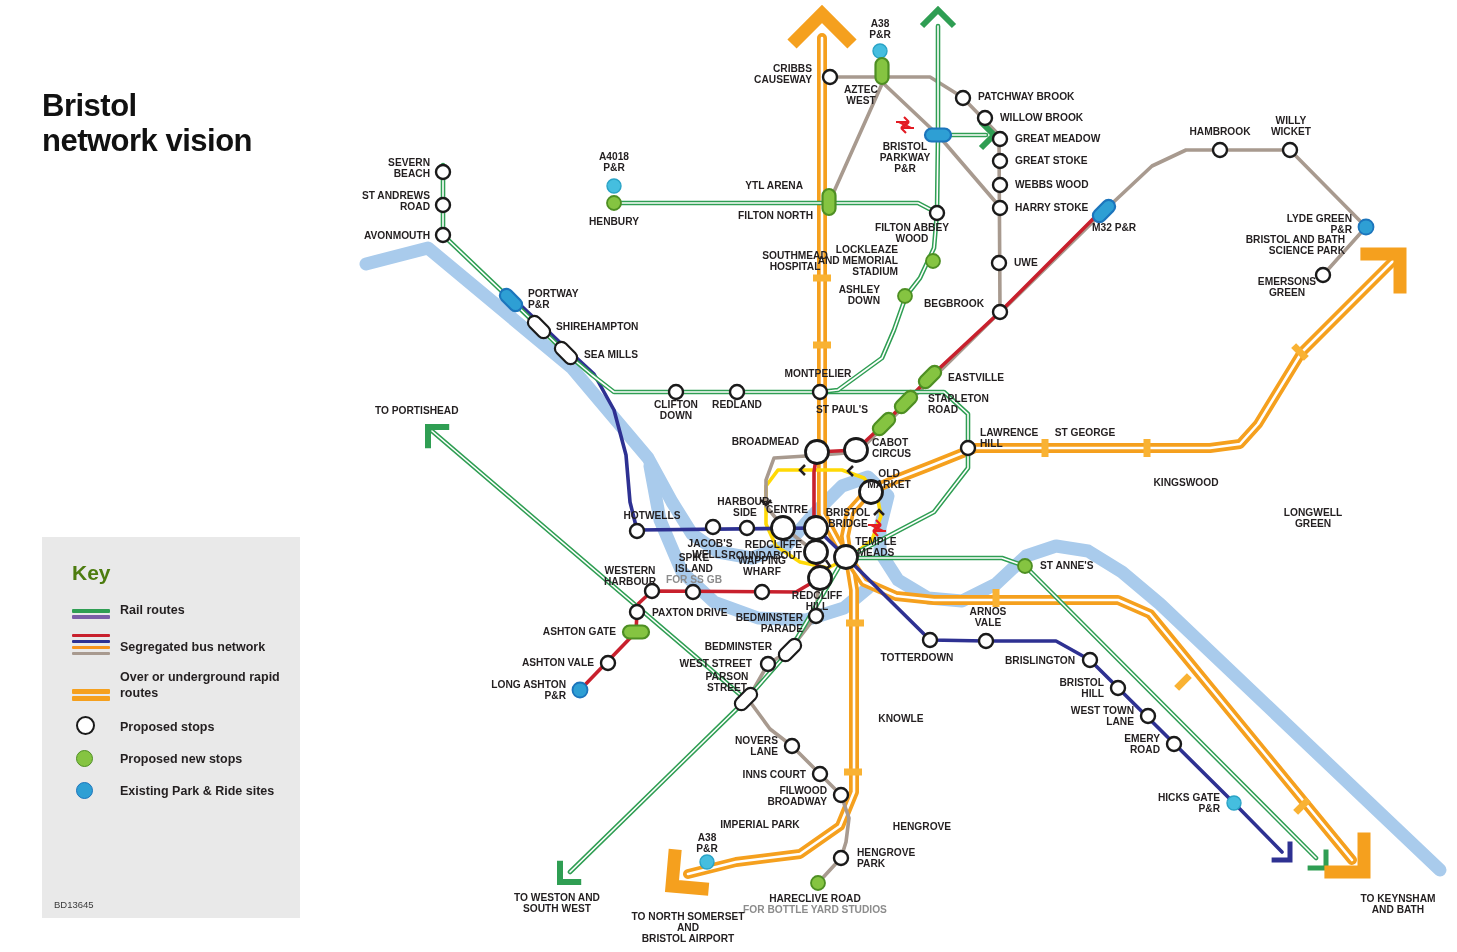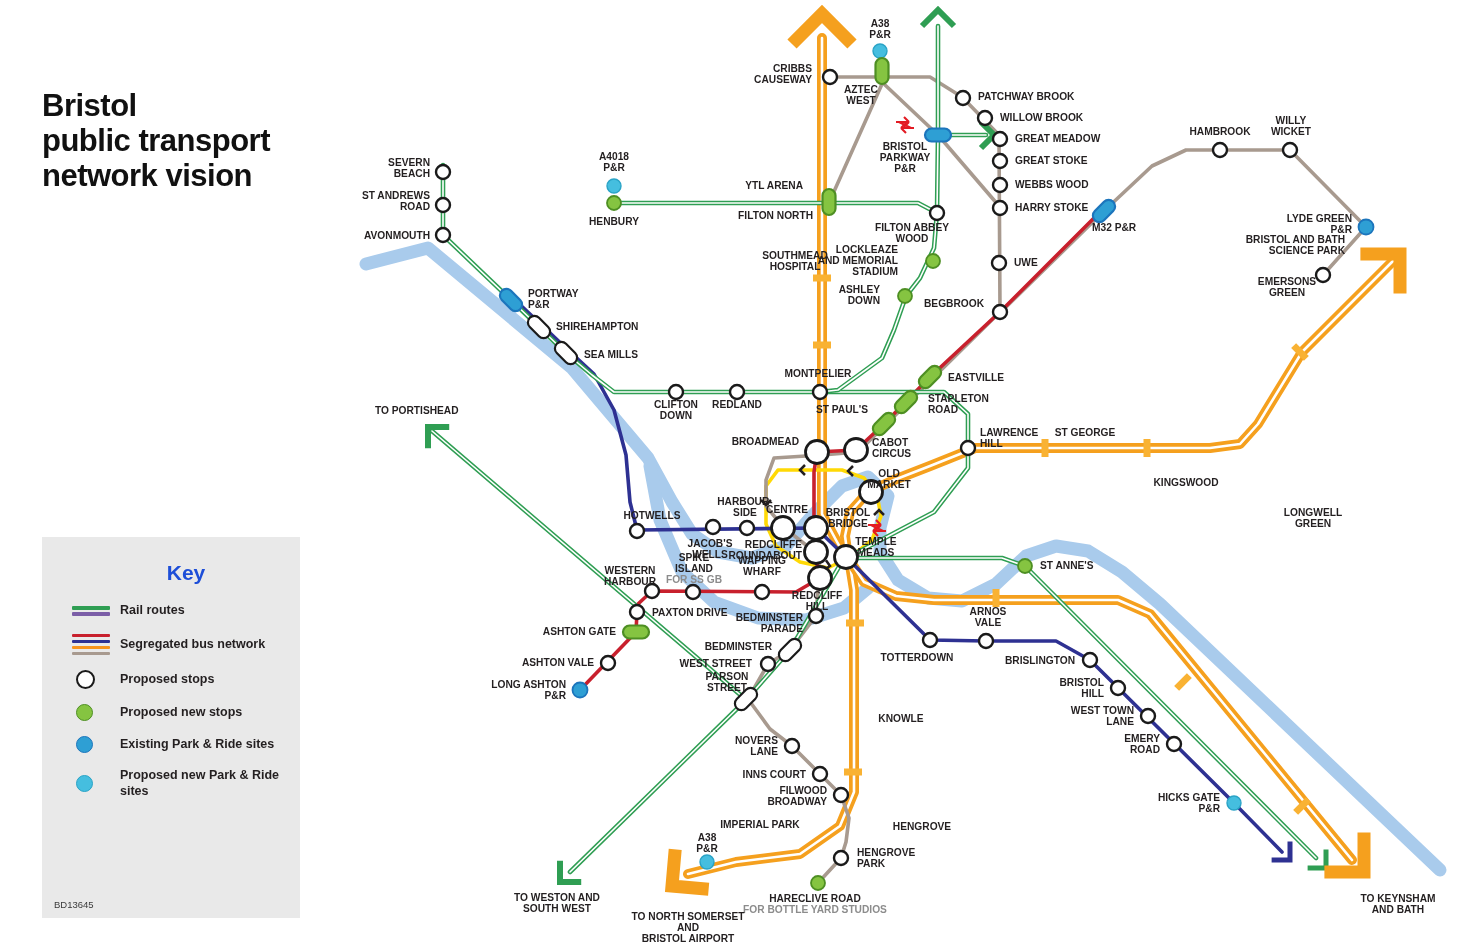--- a/index.html
+++ b/index.html
@@ -2,23 +2,23 @@
 <html><head>
 <meta charset="utf-8">
 <style>
   html,body{margin:0;padding:0;background:#fff;}
   .stage{position:relative;width:1457px;height:952px;background:#fff;overflow:hidden;
          font-family:"Liberation Sans",sans-serif;}
   #map-svg{position:absolute;left:0;top:0;}
   .title{position:absolute;left:42px;top:88px;font-size:31px;font-weight:bold;color:#111;
          line-height:1.13;letter-spacing:-0.5px;}
   .key{position:absolute;left:42px;top:537px;width:258px;height:381px;background:#E9E9E9;}
-  .key-h{font-size:21px;font-weight:bold;color:#1d4ed8;margin:24px 0 18px 30px;text-align:center;}
+  .key-h{font-size:21px;font-weight:bold;color:#4d7c0f;margin:24px 0 18px 30px;}
   .key-items{margin-left:30px;}
-  .key-row{display:flex;align-items:center;margin-bottom:15px;}
+  .key-row{display:flex;align-items:flex-end;margin-bottom:15px;}
   .key-sw{width:48px;flex:0 0 48px;display:flex;flex-direction:column;justify-content:center;}
   .key-sw .bar{width:38px;border-radius:1px;}
   .key-sw .dot{width:15px;height:15px;border-radius:50%;margin-left:4px;}
   .key-lab{font-size:12.5px;font-weight:bold;color:#231F20;line-height:1.25;padding-right:14px;}
   .key-code{position:absolute;left:12px;bottom:8px;font-size:9.5px;font-weight:normal;color:#3A3A3A;}
 </style>
 </head>
 <body>
 
 <div class="stage">
@@ -264,21 +264,20 @@
       <text x="922" y="830" text-anchor="middle" font-size="10.2" font-weight="bold" fill="#231F20" font-family="&quot;Liberation Sans&quot;, sans-serif"><tspan x="922" dy="0">HENGROVE</tspan></text>
       <text x="857" y="856" text-anchor="start" font-size="10.2" font-weight="bold" fill="#231F20" font-family="&quot;Liberation Sans&quot;, sans-serif"><tspan x="857" dy="0">HENGROVE</tspan><tspan x="857" dy="11">PARK</tspan></text>
       <text x="815" y="902" text-anchor="middle" font-size="10.2" font-weight="bold" fill="#231F20" font-family="&quot;Liberation Sans&quot;, sans-serif"><tspan x="815" dy="0">HARECLIVE ROAD</tspan><tspan x="815" dy="11" fill="#8C8C8C">FOR BOTTLE YARD STUDIOS</tspan></text>
       <text x="707" y="841" text-anchor="middle" font-size="10.2" font-weight="bold" fill="#231F20" font-family="&quot;Liberation Sans&quot;, sans-serif"><tspan x="707" dy="0">A38</tspan><tspan x="707" dy="11">P&amp;R</tspan></text>
       <text x="557" y="901" text-anchor="middle" font-size="10.2" font-weight="bold" fill="#231F20" font-family="&quot;Liberation Sans&quot;, sans-serif"><tspan x="557" dy="0">TO WESTON AND</tspan><tspan x="557" dy="11">SOUTH WEST</tspan></text>
       <text x="688" y="920" text-anchor="middle" font-size="10.2" font-weight="bold" fill="#231F20" font-family="&quot;Liberation Sans&quot;, sans-serif"><tspan x="688" dy="0">TO NORTH SOMERSET</tspan><tspan x="688" dy="11">AND</tspan><tspan x="688" dy="11">BRISTOL AIRPORT</tspan></text>
       <text x="1398" y="902" text-anchor="middle" font-size="10.2" font-weight="bold" fill="#231F20" font-family="&quot;Liberation Sans&quot;, sans-serif"><tspan x="1398" dy="0">TO KEYNSHAM</tspan><tspan x="1398" dy="11">AND BATH</tspan></text>
     </svg>
   <div class="title" id="title-block">
       <div>Bristol</div>
-      <div>public transport</div>
       <div>network vision</div>
     </div>
   <div class="key">
     <div class="key-h">Key</div>
     <div class="key-items" id="key-items">
         <div class="key-row">
           <div class="key-sw">
             <div class="bar" style="height: 3.5px; margin-top: 0px; background: rgb(47, 158, 83);"></div>
             <div class="bar" style="height: 3.5px; margin-top: 2.5px; background: rgb(123, 94, 167);"></div>
           </div>
@@ -288,38 +287,39 @@
           <div class="key-sw">
             <div class="bar" style="height: 3.5px; margin-top: 0px; background: rgb(200, 32, 45);"></div>
             <div class="bar" style="height: 3.5px; margin-top: 2.5px; background: rgb(46, 49, 146);"></div>
             <div class="bar" style="height: 3.5px; margin-top: 2.5px; background: rgb(247, 148, 29);"></div>
             <div class="bar" style="height: 3.5px; margin-top: 2.5px; background: rgb(168, 154, 143);"></div>
           </div>
           <div class="key-lab">Segregated bus network</div>
         </div>
         <div class="key-row">
           <div class="key-sw">
+            <div class="bar" style="height: 5px; margin-top: 0px; background: rgb(245, 160, 30);"></div>
+            <div class="bar" style="height: 5px; margin-top: 2.5px; background: rgb(245, 160, 30);"></div>
+          </div>
+          <div class="key-lab">Over or underground rapid routes</div>
+        </div>
+        <div class="key-row">
+          <div class="key-sw">
             <div class="dot" style="background: rgb(255, 255, 255); border: 2.4px solid rgb(26, 26, 26);"></div>
           </div>
           <div class="key-lab">Proposed stops</div>
         </div>
         <div class="key-row">
           <div class="key-sw">
             <div class="dot" style="background: rgb(133, 196, 65); border: 1.8px solid rgb(78, 143, 35);"></div>
           </div>
           <div class="key-lab">Proposed new stops</div>
         </div>
         <div class="key-row">
           <div class="key-sw">
             <div class="dot" style="background: rgb(46, 159, 212); border: 1.8px solid rgb(28, 117, 188);"></div>
           </div>
           <div class="key-lab">Existing Park &amp; Ride sites</div>
-        </div>
-        <div class="key-row">
-          <div class="key-sw">
-            <div class="dot" style="background: rgb(69, 190, 223); border: 1.4px solid rgb(41, 163, 198);"></div>
-          </div>
-          <div class="key-lab">Proposed new Park &amp; Ride sites</div>
         </div>
       </div>
     <div class="key-code">BD13645</div>
   </div>
 </div>
 
 </body></html>

